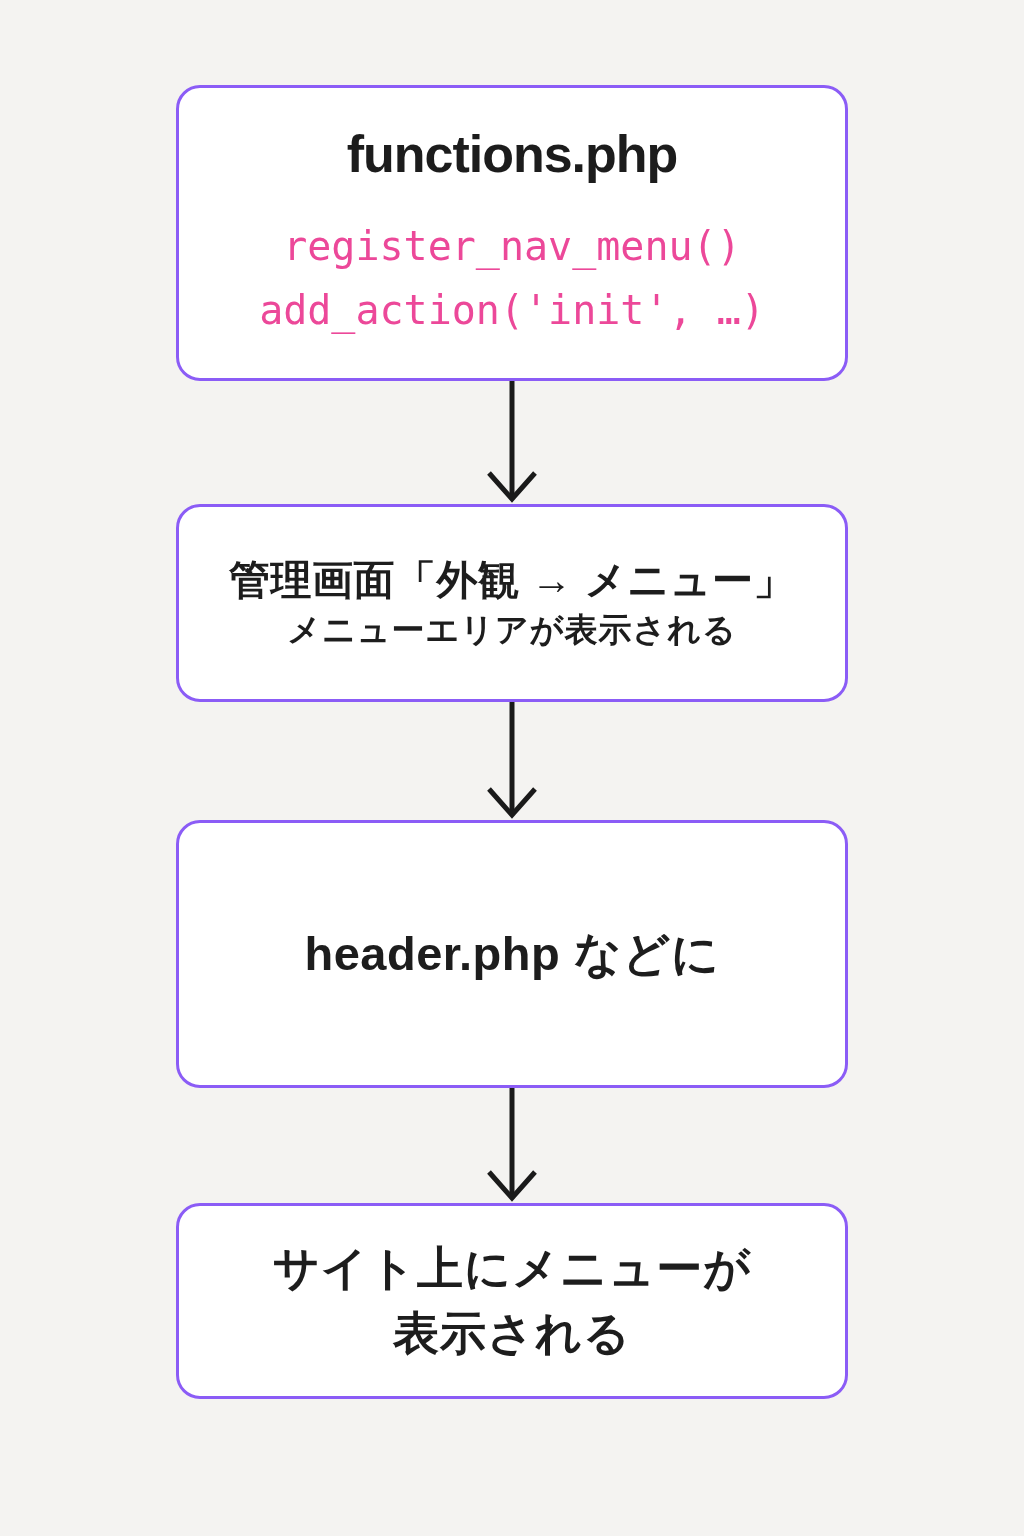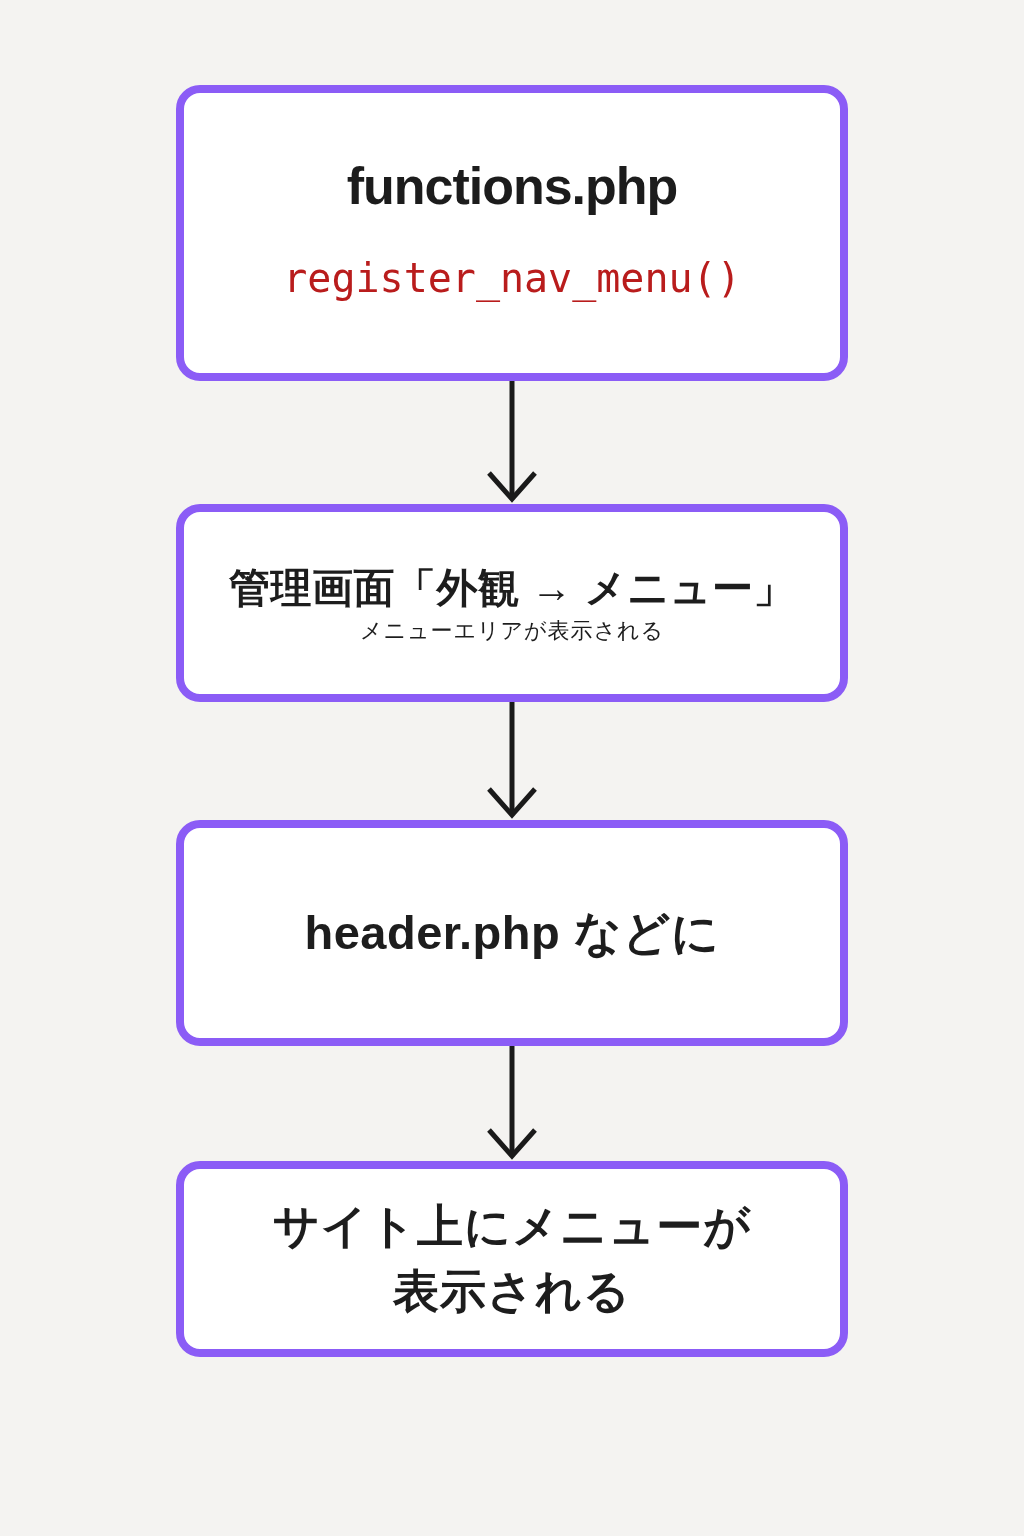--- a/index.html
+++ b/index.html
@@ -19,21 +19,21 @@
     height: 1536px;
     display: flex;
     flex-direction: column;
     align-items: center;
     padding-top: 85px;
     box-sizing: border-box;
   }
   .box {
     width: 672px;
     background: #ffffff;
-    border: 8px solid #8b5cf6;
+    border: 3px solid #8b5cf6;
     border-radius: 24px;
     box-sizing: border-box;
     display: flex;
     flex-direction: column;
     align-items: center;
     justify-content: center;
     text-align: center;
     flex-shrink: 0;
   }
   .arrow {
@@ -45,36 +45,36 @@
   .step1 .title {
     font-size: 52px;
     font-weight: bold;
     letter-spacing: -1px;
     color: #1c1c1c;
   }
   .step1 .code {
     font-family: "DejaVu Sans Mono", "Liberation Mono", monospace;
     font-size: 40px;
     line-height: 1.6;
-    color: #b91c1c;
+    color: #ec4899;
   }
   
   .step2 { height: 198px; }
   .step2 .title {
     font-size: 41px;
     font-weight: 600;
     letter-spacing: 0.5px;
   }
   .step2 .sub {
-    font-size: 22px;
-    font-weight: 400;
+    font-size: 33px;
+    font-weight: 700;
     letter-spacing: 1px;
   }
   
-  .step3 { height: 226px; gap: 28px; }
+  .step3 { height: 268px; gap: 28px; }
   .step3 .title {
     font-size: 47px;
     font-weight: bold;
     letter-spacing: 0.5px;
   }
   .step3 .sub {
     font-family: "DejaVu Sans Mono", "Liberation Mono", monospace;
     font-size: 37px;
     font-weight: 400;
   }
@@ -91,20 +91,21 @@
 </style>
 </head>
 <body>
 
 <div class="flowchart">
 
   <div class="box step1">
     <div class="title">functions.php</div>
     <div class="code">
       <div>register_nav_menu()</div>
+      <div>add_action('init', …)</div>
     </div>
   </div>
 
   <svg class="arrow" width="80" height="123" viewBox="0 0 80 123">
     <line x1="40" y1="0" x2="40" y2="116" stroke="#1a1a1a" stroke-width="5" fill="none"></line>
     <polyline points="17,92 40,118 63,92" stroke="#1a1a1a" stroke-width="5" fill="none"></polyline>
   </svg>
 
   <div class="box step2">
     <div class="title">管理画面「外観 → メニュー」</div>

